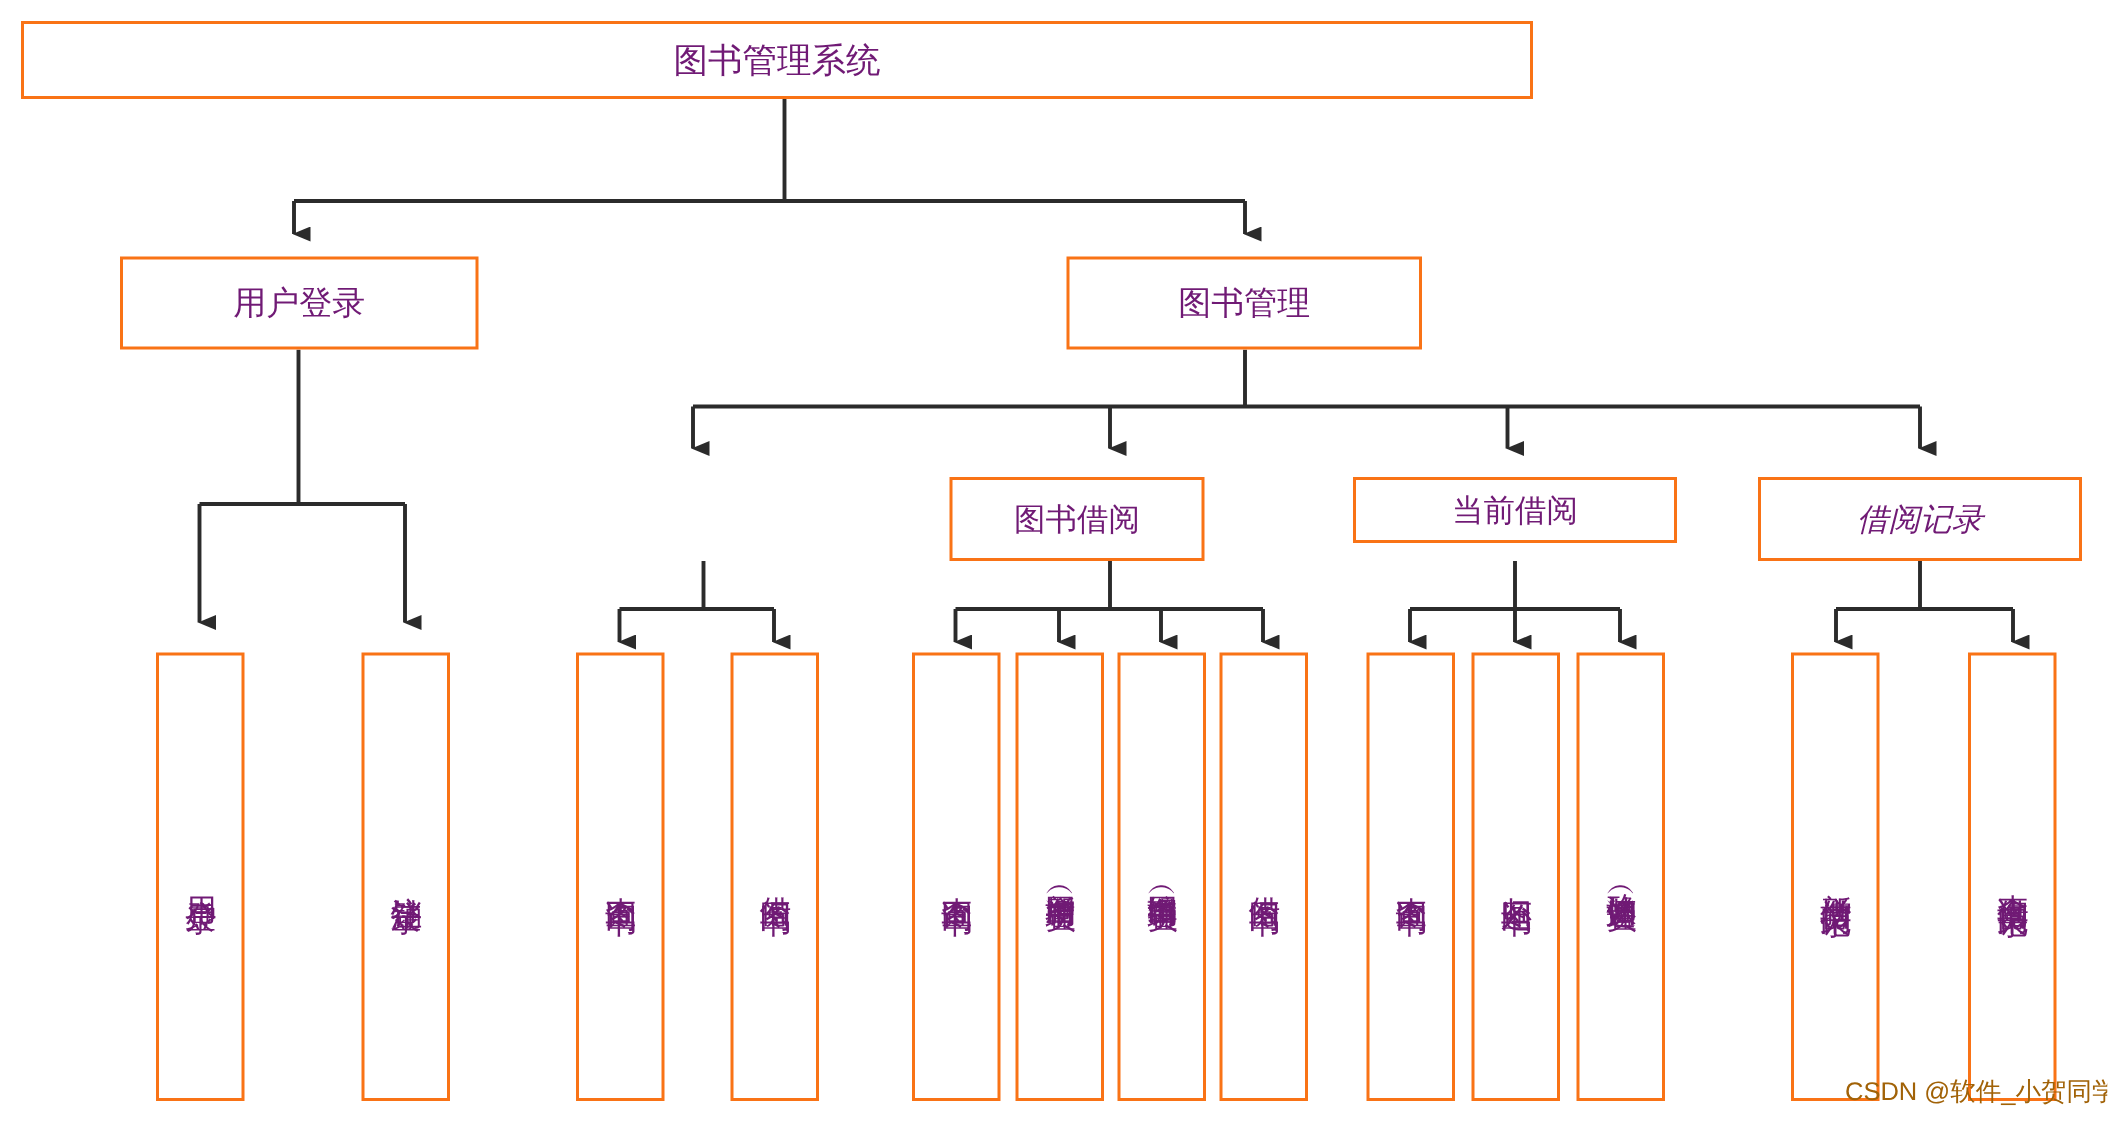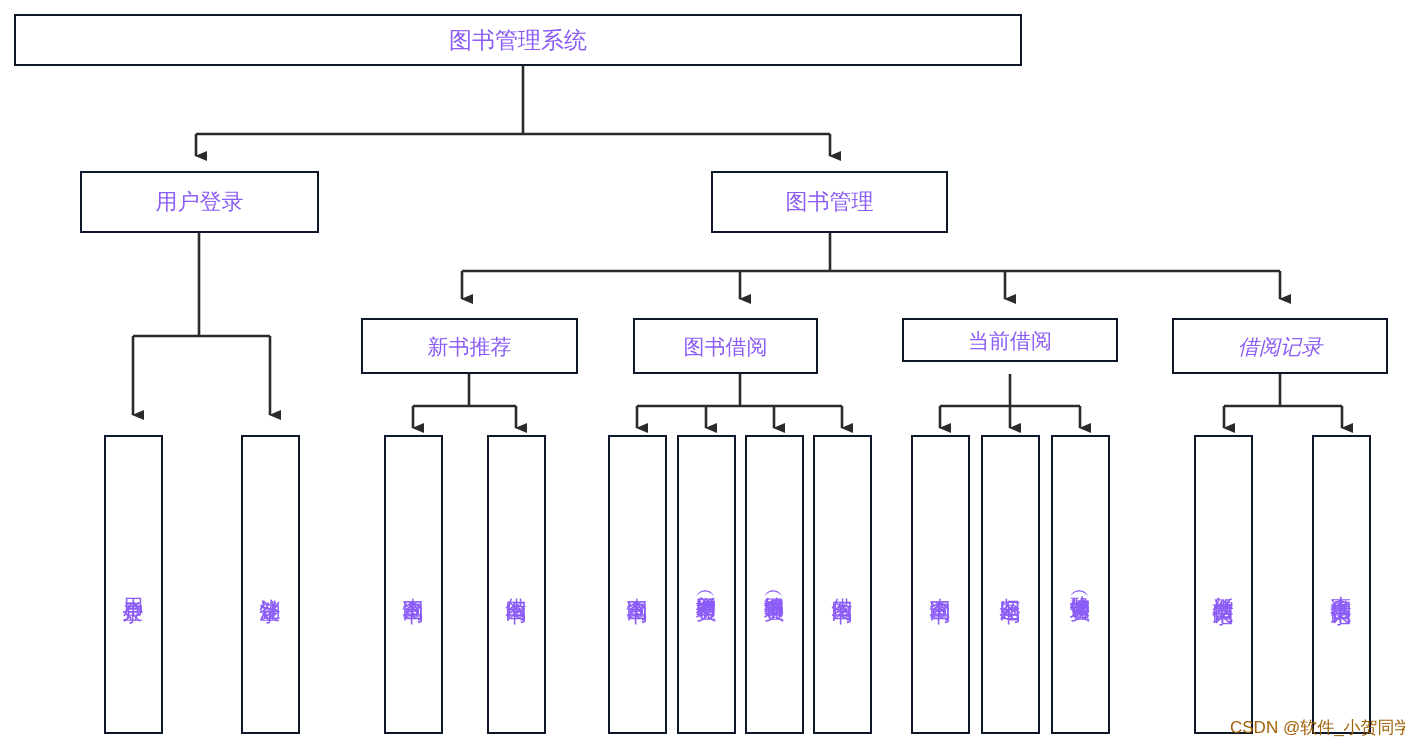--- a/index.html
+++ b/index.html
@@ -22,25 +22,25 @@
     left: 0;
     top: 0;
     width: 1405px;
     height: 747px;
     pointer-events: none;
   }
   .node {
     position: absolute;
     box-sizing: border-box;
     background: #ffffff;
-    border: 2px solid #0f172a;
+    border: 2px solid #f97316;
     display: flex;
     align-items: center;
     justify-content: center;
-    color: #8b5cf6;
+    color: #701a75;
   }
   .node .lbl {
     display: block;
     text-align: center;
     line-height: 1.0;
   }
   
   .node.root { font-size: 23px; }
   
   .node.l2 { font-size: 22px; }
@@ -133,25 +133,22 @@
   </div>
 
   <div class="node l2" style="left:80px; top:171px; width:239px; height:62px;">
     <span class="lbl">用户登录</span>
   </div>
 
   <div class="node l2" style="left:711px; top:171px; width:237px; height:62px;">
     <span class="lbl">图书管理</span>
   </div>
 
-  <div class="node l3" style="left:361px; top:318px; width:217px; height:56px;">
-    <span class="lbl">新书推荐</span>
-  </div>
-
-  <div class="node l3" style="left:633px; top:318px; width:185px; height:56px;">
+
+  <div class="node l3" style="left:633px; top:318px; width:170px; height:56px;">
     <span class="lbl">图书借阅</span>
   </div>
 
   <div class="node l3" style="left:902px; top:318px; width:216px; height:44px;">
     <span class="lbl">当前借阅</span>
   </div>
 
   <div class="node l3" style="left:1172px; top:318px; width:216px; height:56px;font-style:italic;">
     <span class="lbl">借阅记录</span>
   </div>

